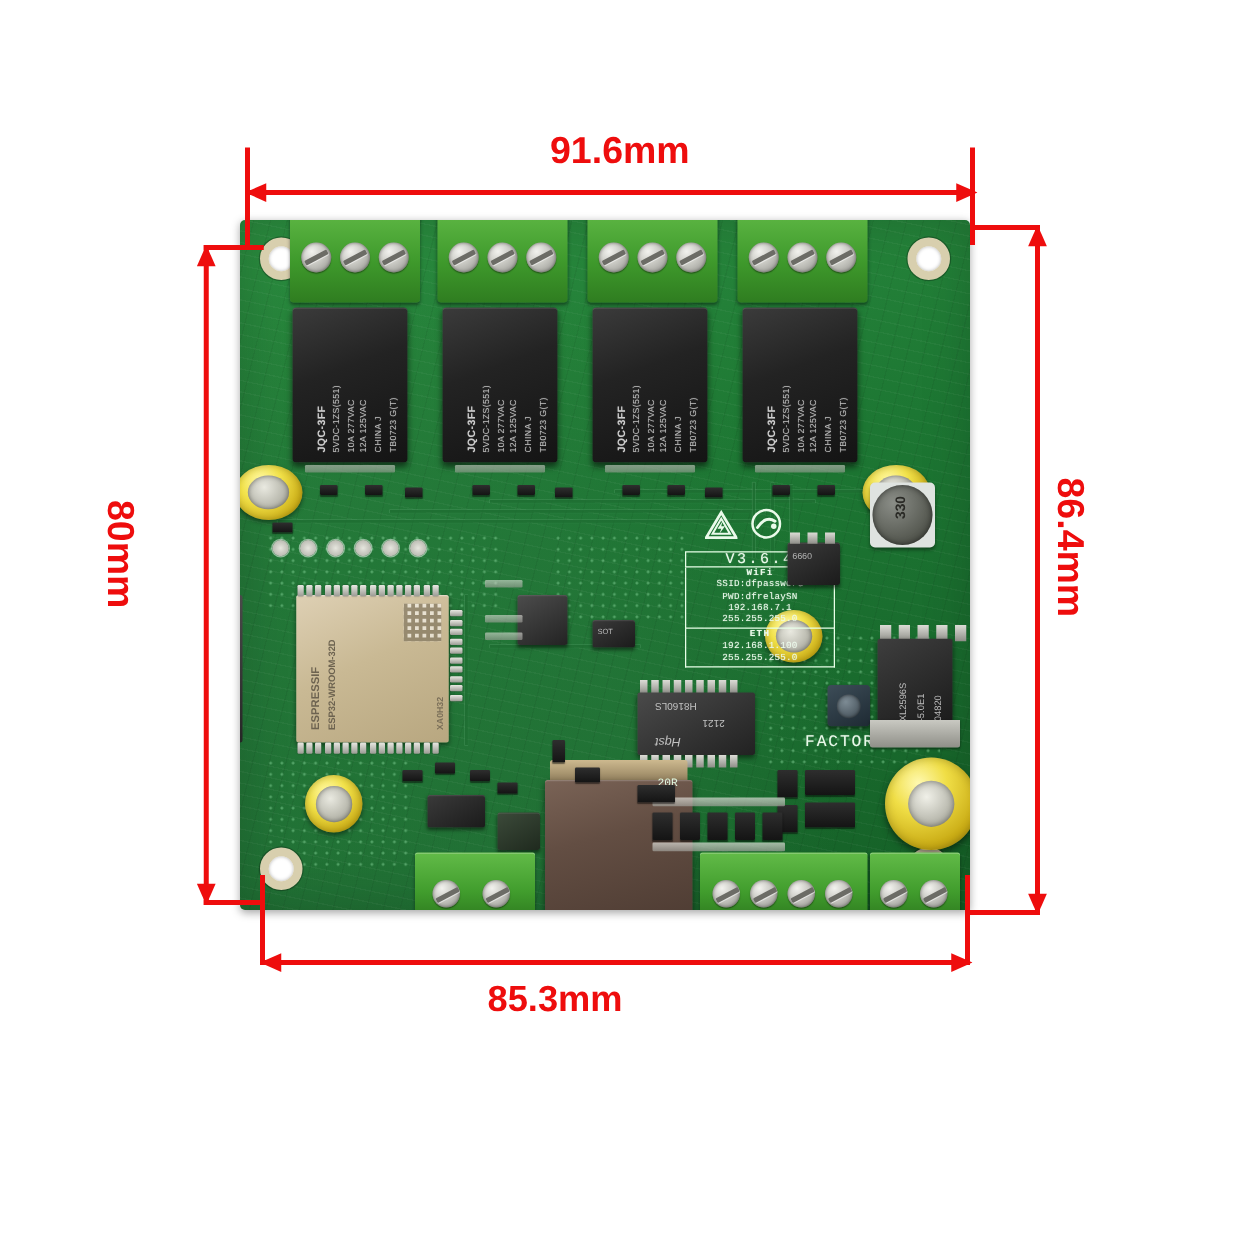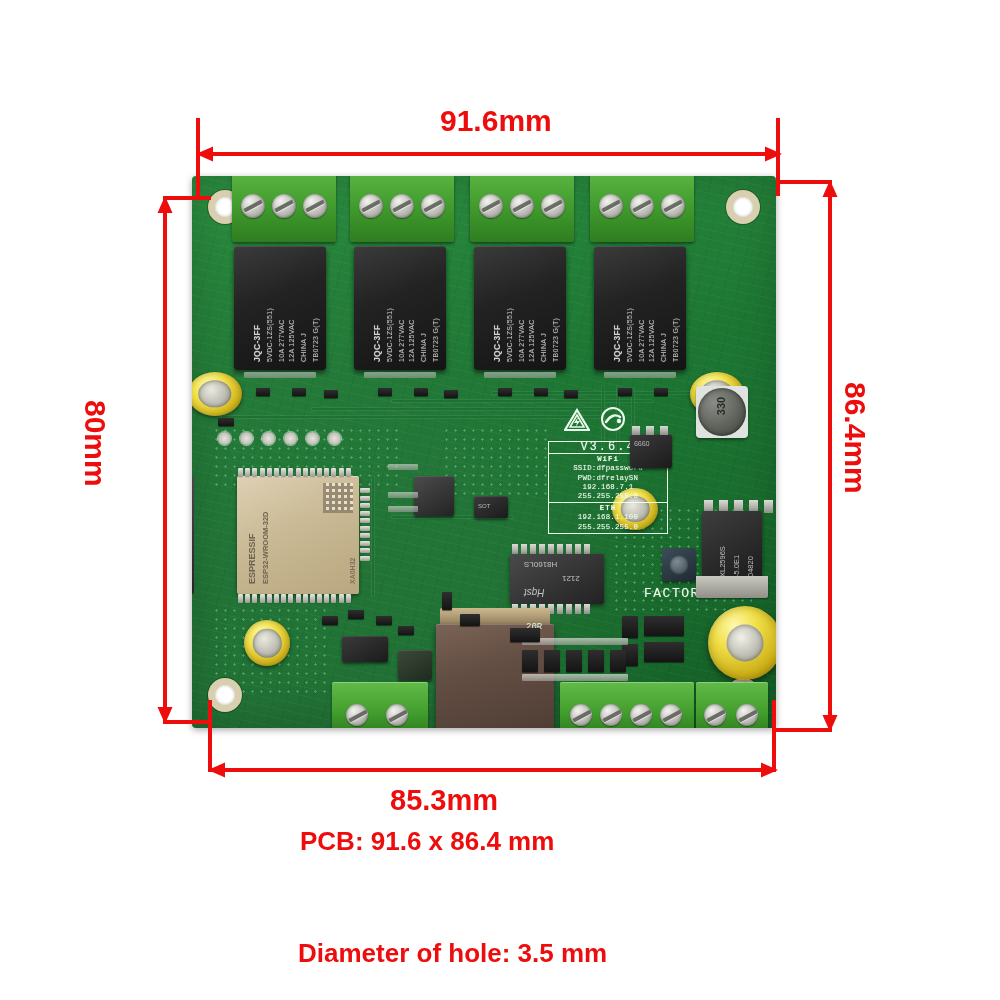--- a/index.html
+++ b/index.html
@@ -528,16 +528,14 @@
   <div class="redline" style="left:772px;top:700px;width:4px;height:72px;"></div>
   <div class="redline" style="left:210px;top:768px;width:564px;height:4px;"></div>
   <svg class="abs" style="left:208px;top:762px;" width="18" height="16" viewBox="0 0 18 16">
     <polygon points="0,8 17,0.5 17,15.5" fill="#ee0d0d"></polygon>
   </svg>
   <svg class="abs" style="left:760px;top:762px;" width="18" height="16" viewBox="0 0 18 16">
     <polygon points="18,8 1,0.5 1,15.5" fill="#ee0d0d"></polygon>
   </svg>
   <div class="dimtext" style="left:390px;top:784px;font-size:29px;">85.3mm</div>
 
-  <div class="dimtext" style="left:300px;top:826px;font-size:26px;">PCB: 91.6 x 86.4 mm</div>
-  <div class="dimtext" style="left:298px;top:938px;font-size:26px;">Diameter of hole: 3.5 mm</div>
 
 </div>
 
 </body></html>

